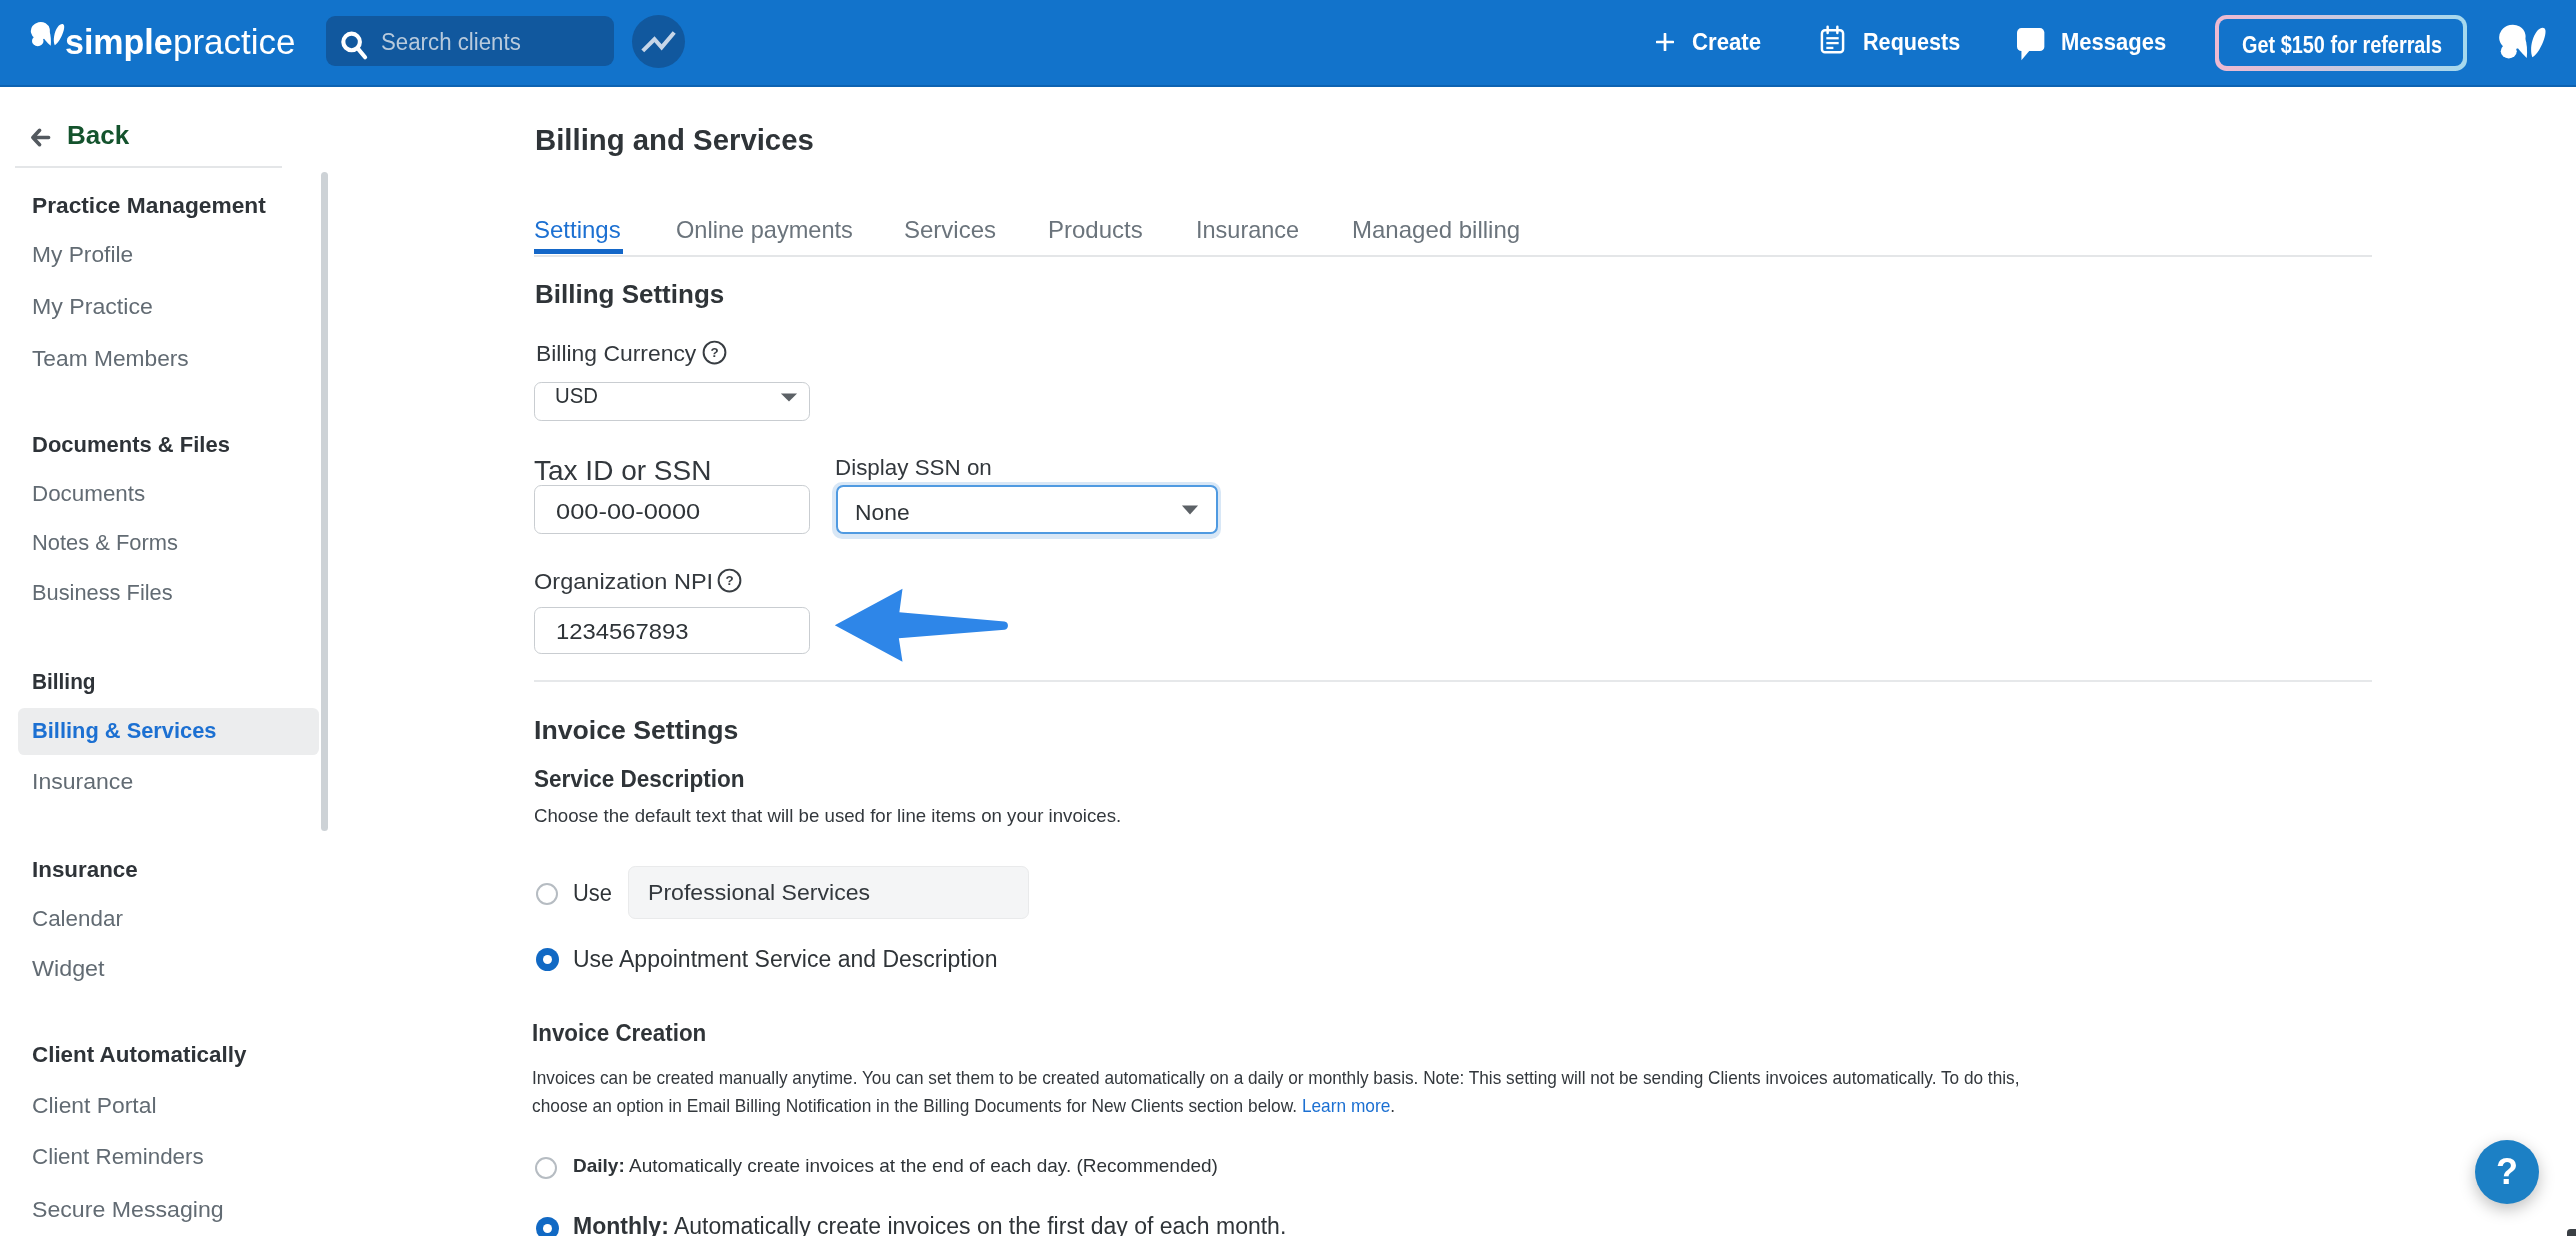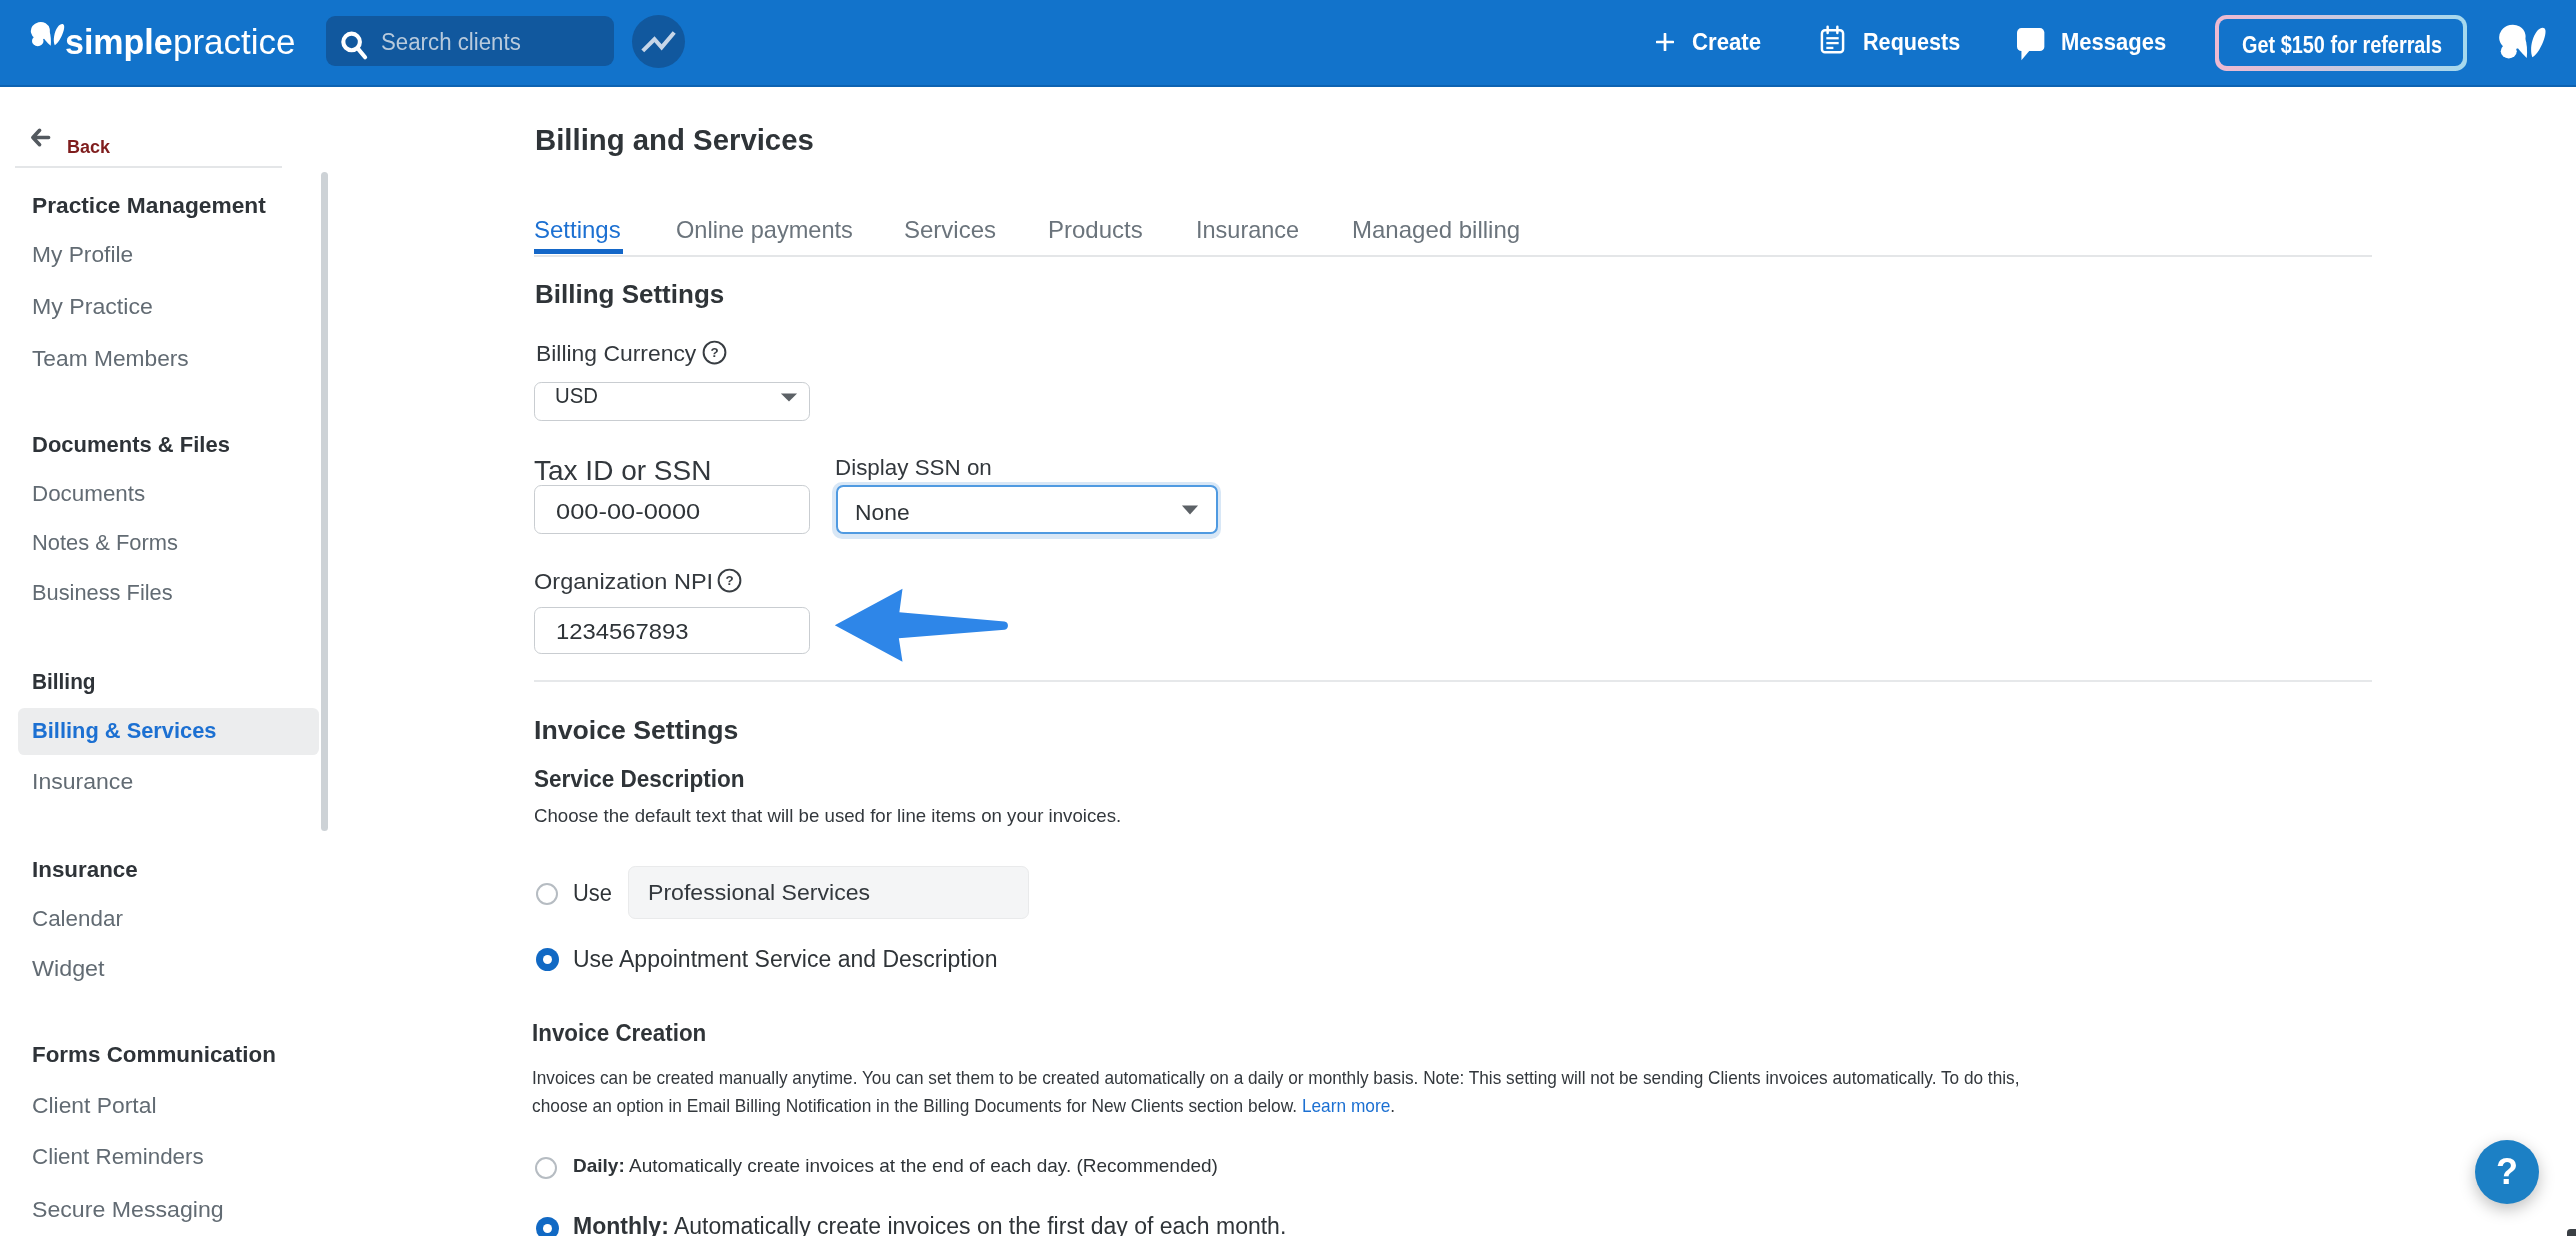--- a/index.html
+++ b/index.html
@@ -97,36 +97,36 @@
 <div class="abs" style="left:2475px;top:1140px;width:64px;height:64px;background:#1c80c5;border-radius:50%;box-shadow:0 5.4px 16px rgba(0,0,0,0.25)"></div>
 <div class="abs" style="left:2475px;top:1140px;width:64px;height:64px;line-height:64px;text-align:center;font-size:36px;font-weight:700;color:#fff">?</div>
 <div class="abs" style="left:2567px;top:1229px;width:9px;height:7.2px;background:#3a3f44;border-radius:3.6px 0 0 0"></div>
 <div class="t" id="lg1" style="left:65px;top:24px;font-size:35px;font-weight:700;color:#ffffff;transform:scaleX(0.9712);">simple</div>
 <div class="t" id="lg2" style="left:173px;top:24px;font-size:35px;font-weight:400;color:#ffffff;">practice</div>
 <div class="t" id="sph" style="left:381px;top:31px;font-size:23px;font-weight:400;color:#b8cadc;transform:scaleX(0.9675);">Search clients</div>
 <div class="t" id="crt" style="left:1692px;top:31px;font-size:23px;font-weight:700;color:#ffffff;transform:scaleX(0.9637);">Create</div>
 <div class="t" id="req" style="left:1863px;top:31px;font-size:23px;font-weight:700;color:#ffffff;transform:scaleX(0.9398);">Requests</div>
 <div class="t" id="msg" style="left:2061px;top:31px;font-size:23px;font-weight:700;color:#ffffff;transform:scaleX(0.9573);">Messages</div>
 <div class="t" id="ref" style="left:2242px;top:33px;font-size:24px;font-weight:700;color:#ffffff;transform:scaleX(0.8283);">Get $150 for referrals</div>
-<div class="t" id="bck" style="left:67px;top:122px;font-size:18px;font-weight:700;color:#7f1d1d;margin-top:16px;">Back</div>
+<div class="t" id="bck" style="left:67px;top:122px;font-size:26px;font-weight:700;color:#14532d;">Back</div>
 <div class="t" id="pm" style="left:32px;top:195px;font-size:22.4px;font-weight:700;color:#2e3338;transform:scaleX(1.0154);">Practice Management</div>
 <div class="t" id="sp1" style="left:32px;top:244px;font-size:22.4px;font-weight:400;color:#626b73;transform:scaleX(1.0167);">My Profile</div>
 <div class="t" id="sp2" style="left:32px;top:296px;font-size:22.4px;font-weight:400;color:#626b73;transform:scaleX(1.0337);">My Practice</div>
 <div class="t" id="sp3" style="left:32px;top:348px;font-size:22.4px;font-weight:400;color:#626b73;transform:scaleX(1.0159);">Team Members</div>
 <div class="t" id="df" style="left:32px;top:434px;font-size:22.4px;font-weight:700;color:#2e3338;transform:scaleX(0.9819);">Documents &amp; Files</div>
 <div class="t" id="sp4" style="left:32px;top:483px;font-size:22.4px;font-weight:400;color:#626b73;">Documents</div>
 <div class="t" id="sp5" style="left:32px;top:532px;font-size:22.4px;font-weight:400;color:#626b73;transform:scaleX(0.9778);">Notes &amp; Forms</div>
 <div class="t" id="sp6" style="left:32px;top:582px;font-size:22.4px;font-weight:400;color:#626b73;transform:scaleX(0.9741);">Business Files</div>
 <div class="t" id="bil" style="left:32px;top:671px;font-size:22.4px;font-weight:700;color:#2e3338;transform:scaleX(0.9294);">Billing</div>
 <div class="t" id="bs" style="left:32px;top:720px;font-size:22.4px;font-weight:700;color:#1c70d2;transform:scaleX(0.9754);">Billing &amp; Services</div>
 <div class="t" id="sp7" style="left:32px;top:771px;font-size:22.4px;font-weight:400;color:#626b73;transform:scaleX(1.0292);">Insurance</div>
 <div class="t" id="sch" style="left:32px;top:859px;font-size:22.4px;font-weight:700;color:#2e3338;">Insurance</div>
 <div class="t" id="sp8" style="left:32px;top:908px;font-size:22.4px;font-weight:400;color:#626b73;">Calendar</div>
 <div class="t" id="sp9" style="left:32px;top:958px;font-size:22.4px;font-weight:400;color:#626b73;transform:scaleX(1.0410);">Widget</div>
-<div class="t" id="cc" style="left:32px;top:1044px;font-size:22.4px;font-weight:700;color:#2e3338;">Forms Communication</div>
+<div class="t" id="cc" style="left:32px;top:1044px;font-size:22.4px;font-weight:700;color:#2e3338;">Client Automatically</div>
 <div class="t" id="sp10" style="left:32px;top:1095px;font-size:22.4px;font-weight:400;color:#626b73;transform:scaleX(1.0208);">Client Portal</div>
 <div class="t" id="sp11" style="left:32px;top:1146px;font-size:22.4px;font-weight:400;color:#626b73;">Client Reminders</div>
 <div class="t" id="sp12" style="left:32px;top:1199px;font-size:22.4px;font-weight:400;color:#626b73;transform:scaleX(1.0335);">Secure Messaging</div>
 <div class="t" id="h1" style="left:535px;top:125px;font-size:30px;font-weight:700;color:#2f3438;transform:scaleX(0.9779);">Billing and Services</div>
 <div class="t" id="tb1" style="left:534px;top:218px;font-size:24px;font-weight:400;color:#1c70d2;">Settings</div>
 <div class="t" id="tb2" style="left:676px;top:218px;font-size:24px;font-weight:400;color:#6b747c;transform:scaleX(0.9822);">Online payments</div>
 <div class="t" id="tb3" style="left:904px;top:218px;font-size:24px;font-weight:400;color:#6b747c;">Services</div>
 <div class="t" id="tb4" style="left:1048px;top:218px;font-size:24px;font-weight:400;color:#6b747c;">Products</div>
 <div class="t" id="tb5" style="left:1196px;top:218px;font-size:24px;font-weight:400;color:#6b747c;transform:scaleX(0.9783);">Insurance</div>
 <div class="t" id="tb6" style="left:1352px;top:218px;font-size:24px;font-weight:400;color:#6b747c;">Managed billing</div>

